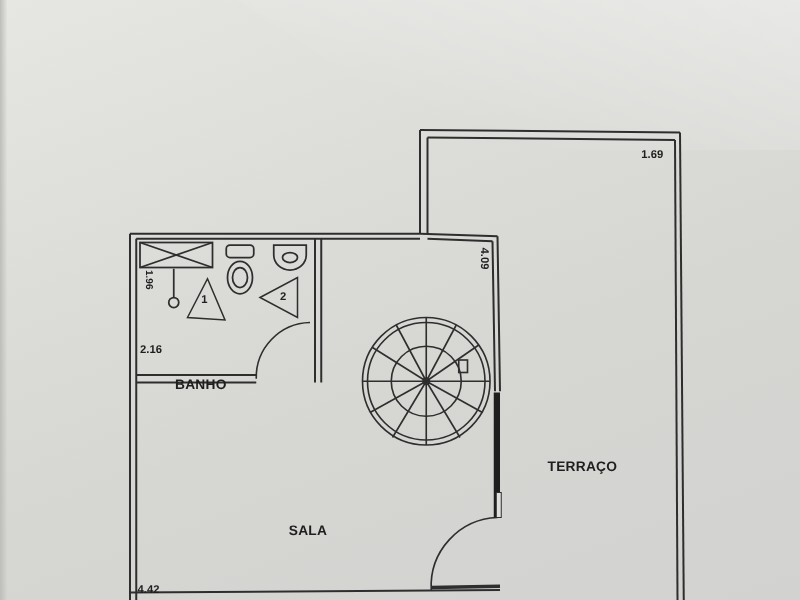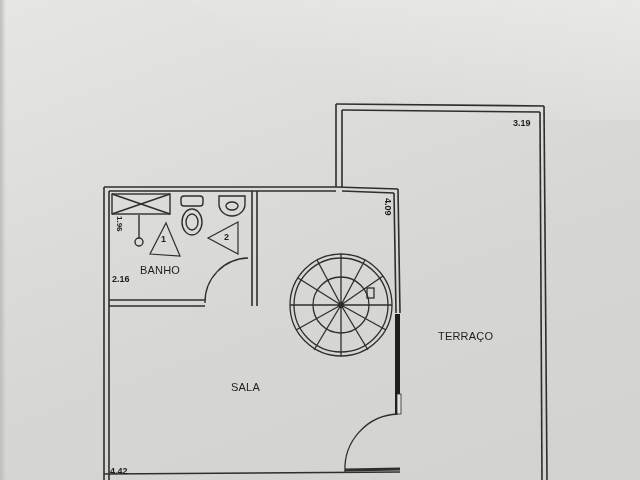--- a/index.html
+++ b/index.html
@@ -16,22 +16,22 @@
       position: absolute; left: 190px; top: 0; width: 450px; height: 120px;
       background: linear-gradient(200deg, rgba(255,255,255,0.35), rgba(255,255,255,0) 70%);
       clip-path: polygon(0 0, 100% 0, 100% 100%, 40% 100%);
     }
     .left-edge {
       position: absolute; left: 0; top: 0; width: 6px; height: 480px;
       background: linear-gradient(90deg, #bdbdba, rgba(0,0,0,0));
     }
     svg.plan { position: absolute; left: 0; top: 0; }
     .lbl {
-      position: absolute; font-weight: normal; color: #1e1e1e;
-      font-size: 11px; letter-spacing: 0.2px; white-space: nowrap;
+      position: absolute; font-weight: bold; color: #1e1e1e;
+      font-size: 11px; letter-spacing: 0.2px; white-space: nowrap; margin-top: 38px;
     }
     .dim { position: absolute; font-size: 9px; font-weight: bold; color: #1e1e1e; white-space: nowrap; }
     .vdim { transform: rotate(90deg); transform-origin: left top; }
     .num { position: absolute; font-size: 9px; font-weight: bold; color: #222; }
   </style>
 </head>
 <body>
 
 <div class="paper"></div>
 <div class="sheen"></div>
@@ -121,18 +121,18 @@
     <rect x="367" y="288" width="7" height="10"></rect>
   </g>
 </svg>
 
 <div class="lbl" style="left:140px;top:264px;">BANHO</div>
 <div class="lbl" style="left:231px;top:381px;">SALA</div>
 <div class="lbl" style="left:438px;top:330px;">TERRAÇO</div>
 
 <div class="dim" style="left:112px;top:274px;">2.16</div>
 <div class="dim" style="left:110px;top:466px;text-align:right;">4.42</div>
-<div class="dim" style="left:513px;top:118px;">3.19</div>
+<div class="dim" style="left:513px;top:118px;">1.69</div>
 <div class="dim vdim" style="left:393px;top:198px;">4.09</div>
 <div class="dim vdim" style="left:124px;top:216px;font-size:8px;">1.96</div>
 
 <div class="num" style="left:161px;top:234px;">1</div>
 <div class="num" style="left:224px;top:232px;">2</div>
 
 </body></html>

